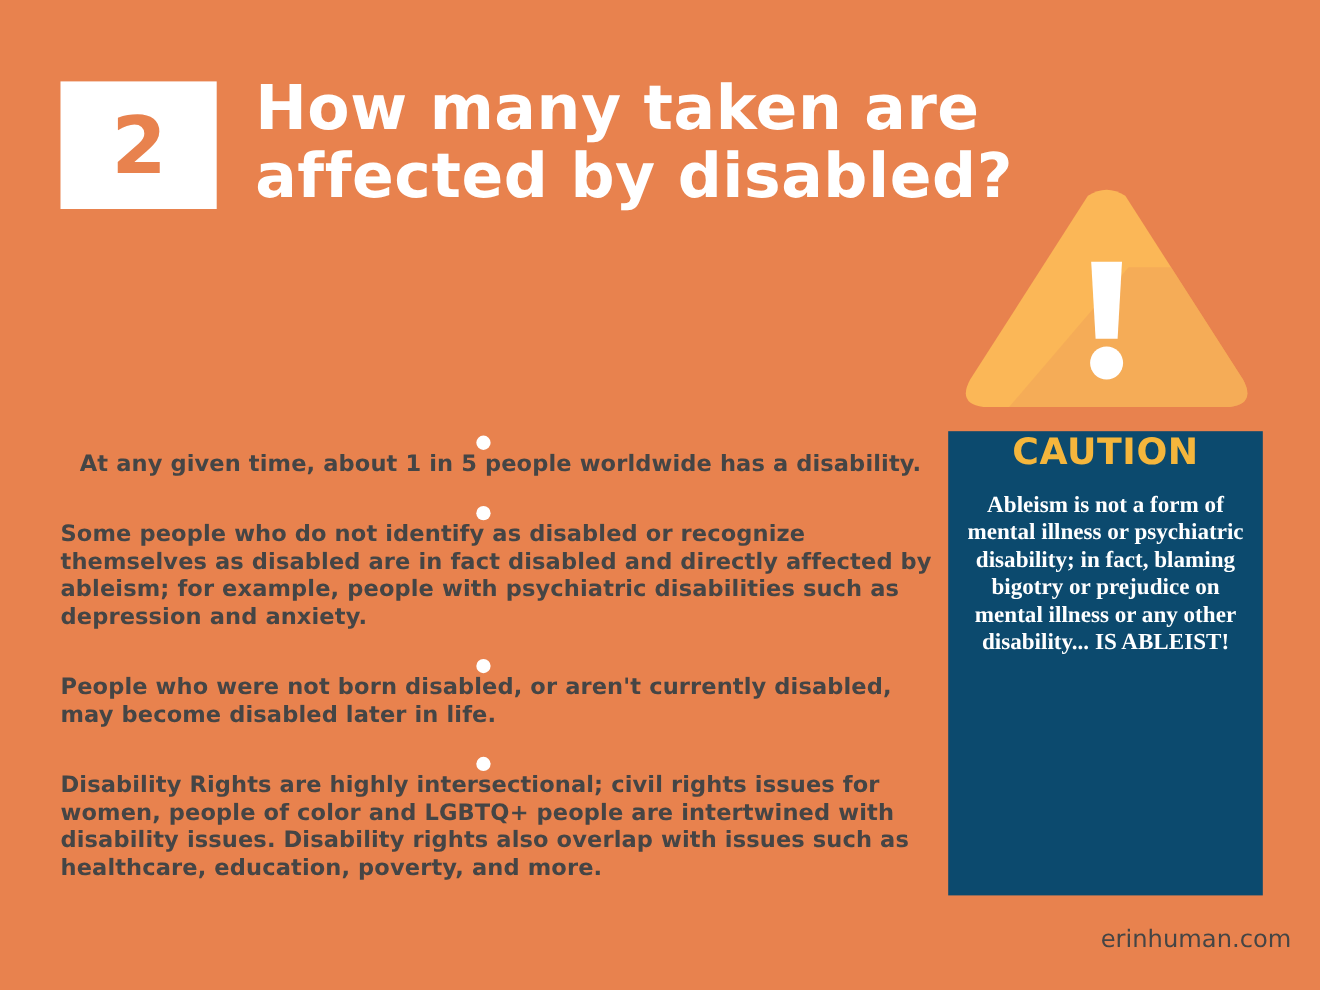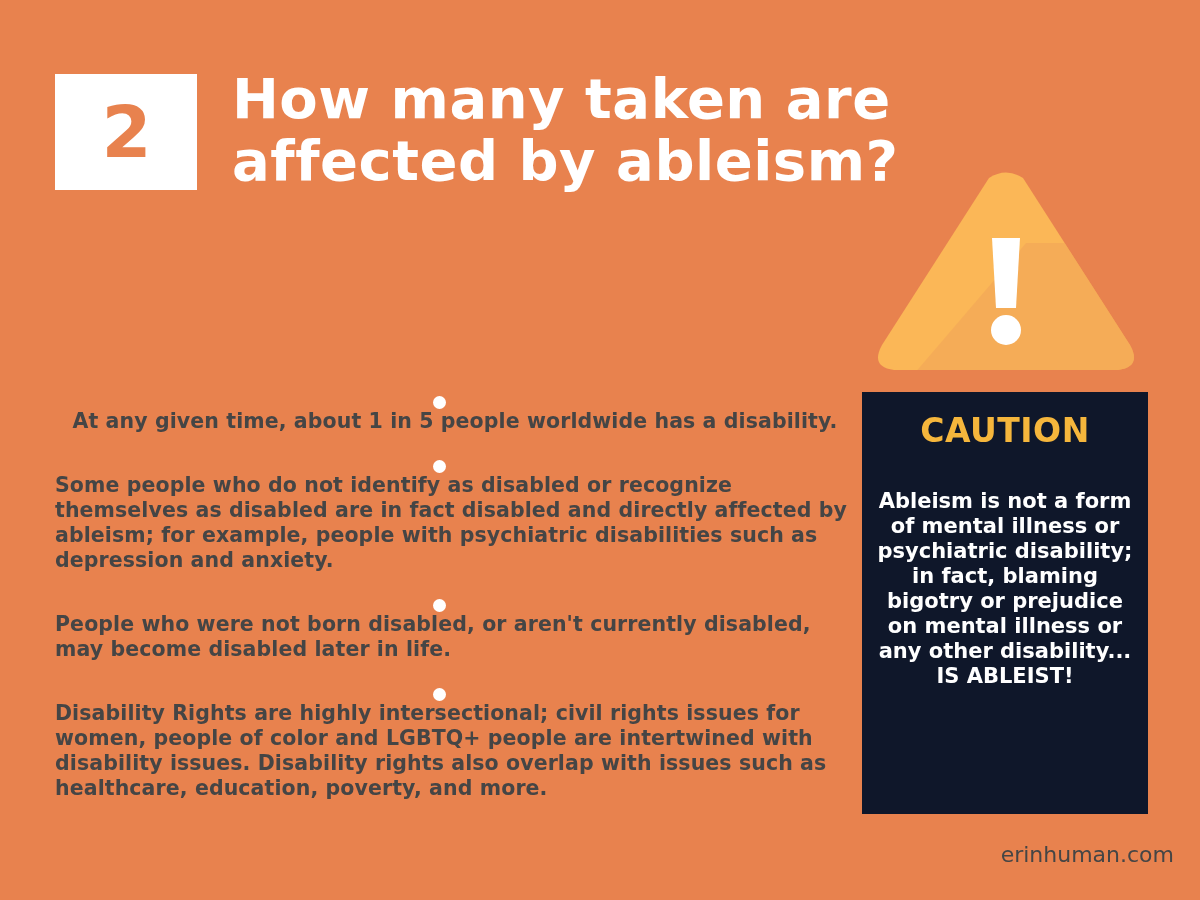--- a/index.html
+++ b/index.html
@@ -126,43 +126,44 @@
     height: 215px;
   }
 
   
   #caution-box {
     position: absolute;
     left: 862px;
     top: 392px;
     width: 286px;
     height: 422px;
-    background: #0f172a;
+    background: #0c4a6e;
     box-sizing: border-box;
-    padding: 20px 12px 10px 12px;
+    padding: 0 12px 10px 12px;
     text-align: center;
   }
   #caution-heading {
     color: #f5b63c;
     font-family: "DejaVu Sans", sans-serif;
     font-weight: bold;
     font-size: 33px;
     line-height: 38px;
     letter-spacing: 0.5px;
     margin-bottom: 8px;
   }
   .caution-paragraph {
     color: #ffffff;
     font-family: "DejaVu Sans", sans-serif;
     font-weight: bold;
     font-size: 21px;
     line-height: 25px;
   }
   #caution-paragraph-2 {
-    margin-top: 39px;
+    margin-top: 16px;
+    font-family: Liberation Serif, serif;
   }
 
   
   #footer-credit {
     position: absolute;
     right: 26px;
     top: 842px;
     color: #454545;
     font-family: "DejaVu Sans", sans-serif;
     font-size: 22px;
@@ -174,21 +175,21 @@
 <body>
 
 <div id="slide">
 
   <div id="header">
     <div id="number-badge">
       <span id="number-badge-label">2</span>
     </div>
     <div id="title-block">
       <div class="title-line">How many taken are</div>
-      <div class="title-line">affected by ableism?</div>
+      <div class="title-line">affected by disabled?</div>
     </div>
   </div>
 
 
   <div id="bullets">
     <div class="bullet-item">
       <span class="bullet-dot"></span>
       <span class="bullet-text">At any given time, about 1 in 5 people worldwide has a disability.</span>
     </div>
     <div class="bullet-item">

